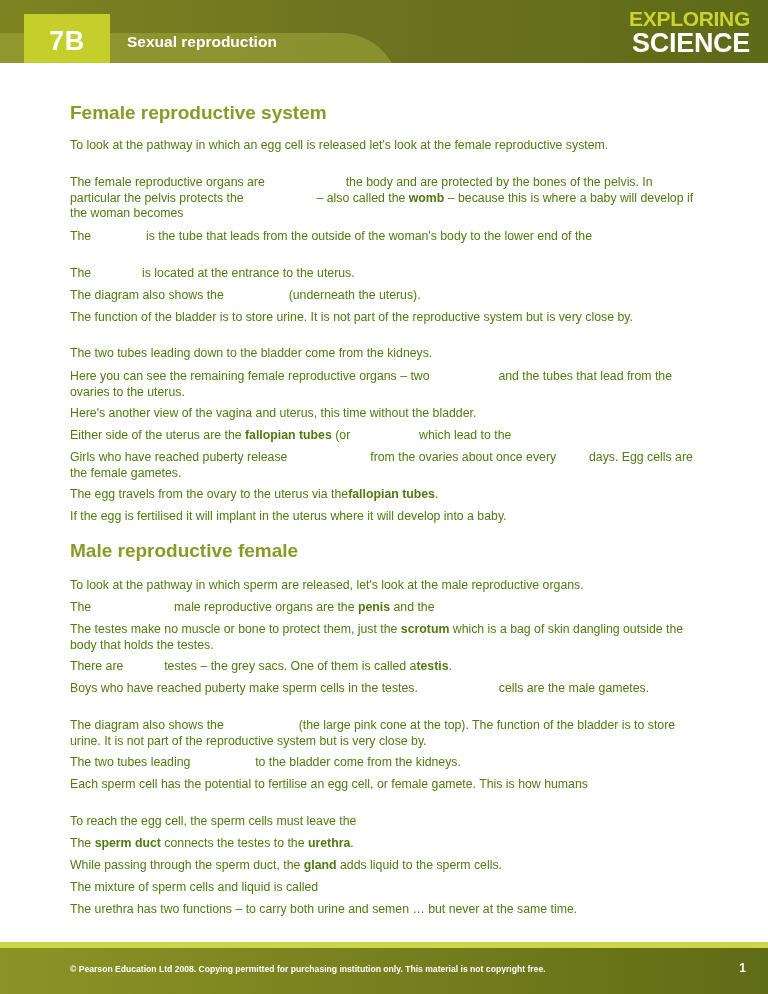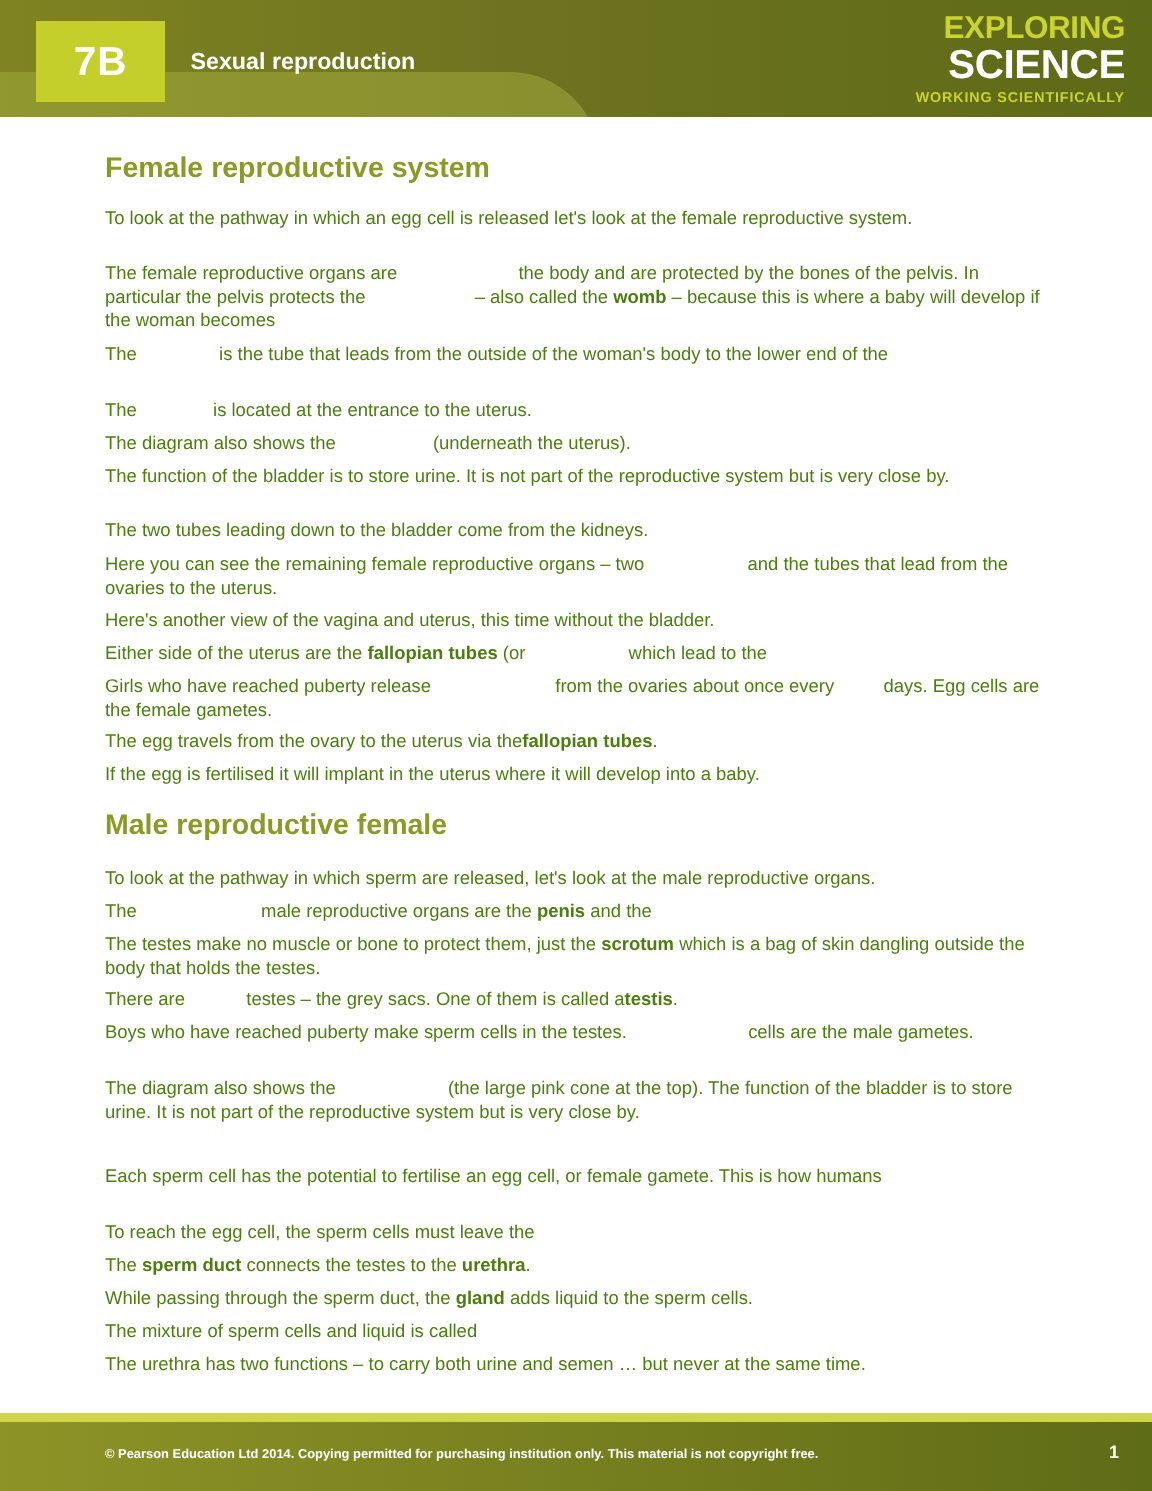--- a/index.html
+++ b/index.html
@@ -13,21 +13,21 @@
     font-family: "Liberation Sans", sans-serif;
     color: #231f20;
     overflow: hidden;
     position: relative;
   }
 
   
   .header {
     position: relative;
     width: 768px;
-    height: 78px;
+    height: 63px;
     background: linear-gradient(to right, #7f8321 0%, #6e7320 45%, #5d6a17 100%);
     overflow: hidden;
   }
   .header-swoosh {
     position: absolute;
     left: -30px;
     bottom: -50px;
     width: 430px;
     height: 80px;
     background: #a0a93c;
@@ -289,20 +289,25 @@
     <span class="gap" style="width:74px;"></span>
     <span>cells are the male gametes.</span>
   </div>
 
   <div class="para" style="top:640px;">
     <span>The diagram also shows the</span>
     <span class="gap" style="width:68px;"></span>
     <span>(the large pink cone at the top). The function of the bladder is to store urine. It is not part of the reproductive system but is very close by.</span>
   </div>
 
+  <div class="para" style="top:677px;">
+    <span>The two tubes leading</span>
+    <span class="gap" style="width:58px;"></span>
+    <span>to the bladder come from the kidneys.</span>
+  </div>
 
   <div class="para" style="top:699px;">
     <span>Each sperm cell has the potential to fertilise an egg cell, or female gamete. This is how humans</span>
     <span class="gap" style="width:60px;"></span>
   </div>
 
   <div class="para" style="top:736px;">
     <span>To reach the egg cell, the sperm cells must leave the</span>
     <span class="gap" style="width:60px;"></span>
   </div>
@@ -326,15 +331,15 @@
   </div>
 
   <div class="para" style="top:824px;">
     <span>The urethra has two functions – to carry both urine and semen … but never at the same time.</span>
   </div>
 
 </div>
 
 <div class="footer">
   <div class="footer-bar-top"></div>
-  <div class="footer-text">© Pearson Education Ltd 2014. Copying permitted for purchasing institution only. This material is not copyright free.</div>
+  <div class="footer-text">© Pearson Education Ltd 2008. Copying permitted for purchasing institution only. This material is not copyright free.</div>
   <div class="footer-page">1</div>
 </div>
 
 </body></html>

